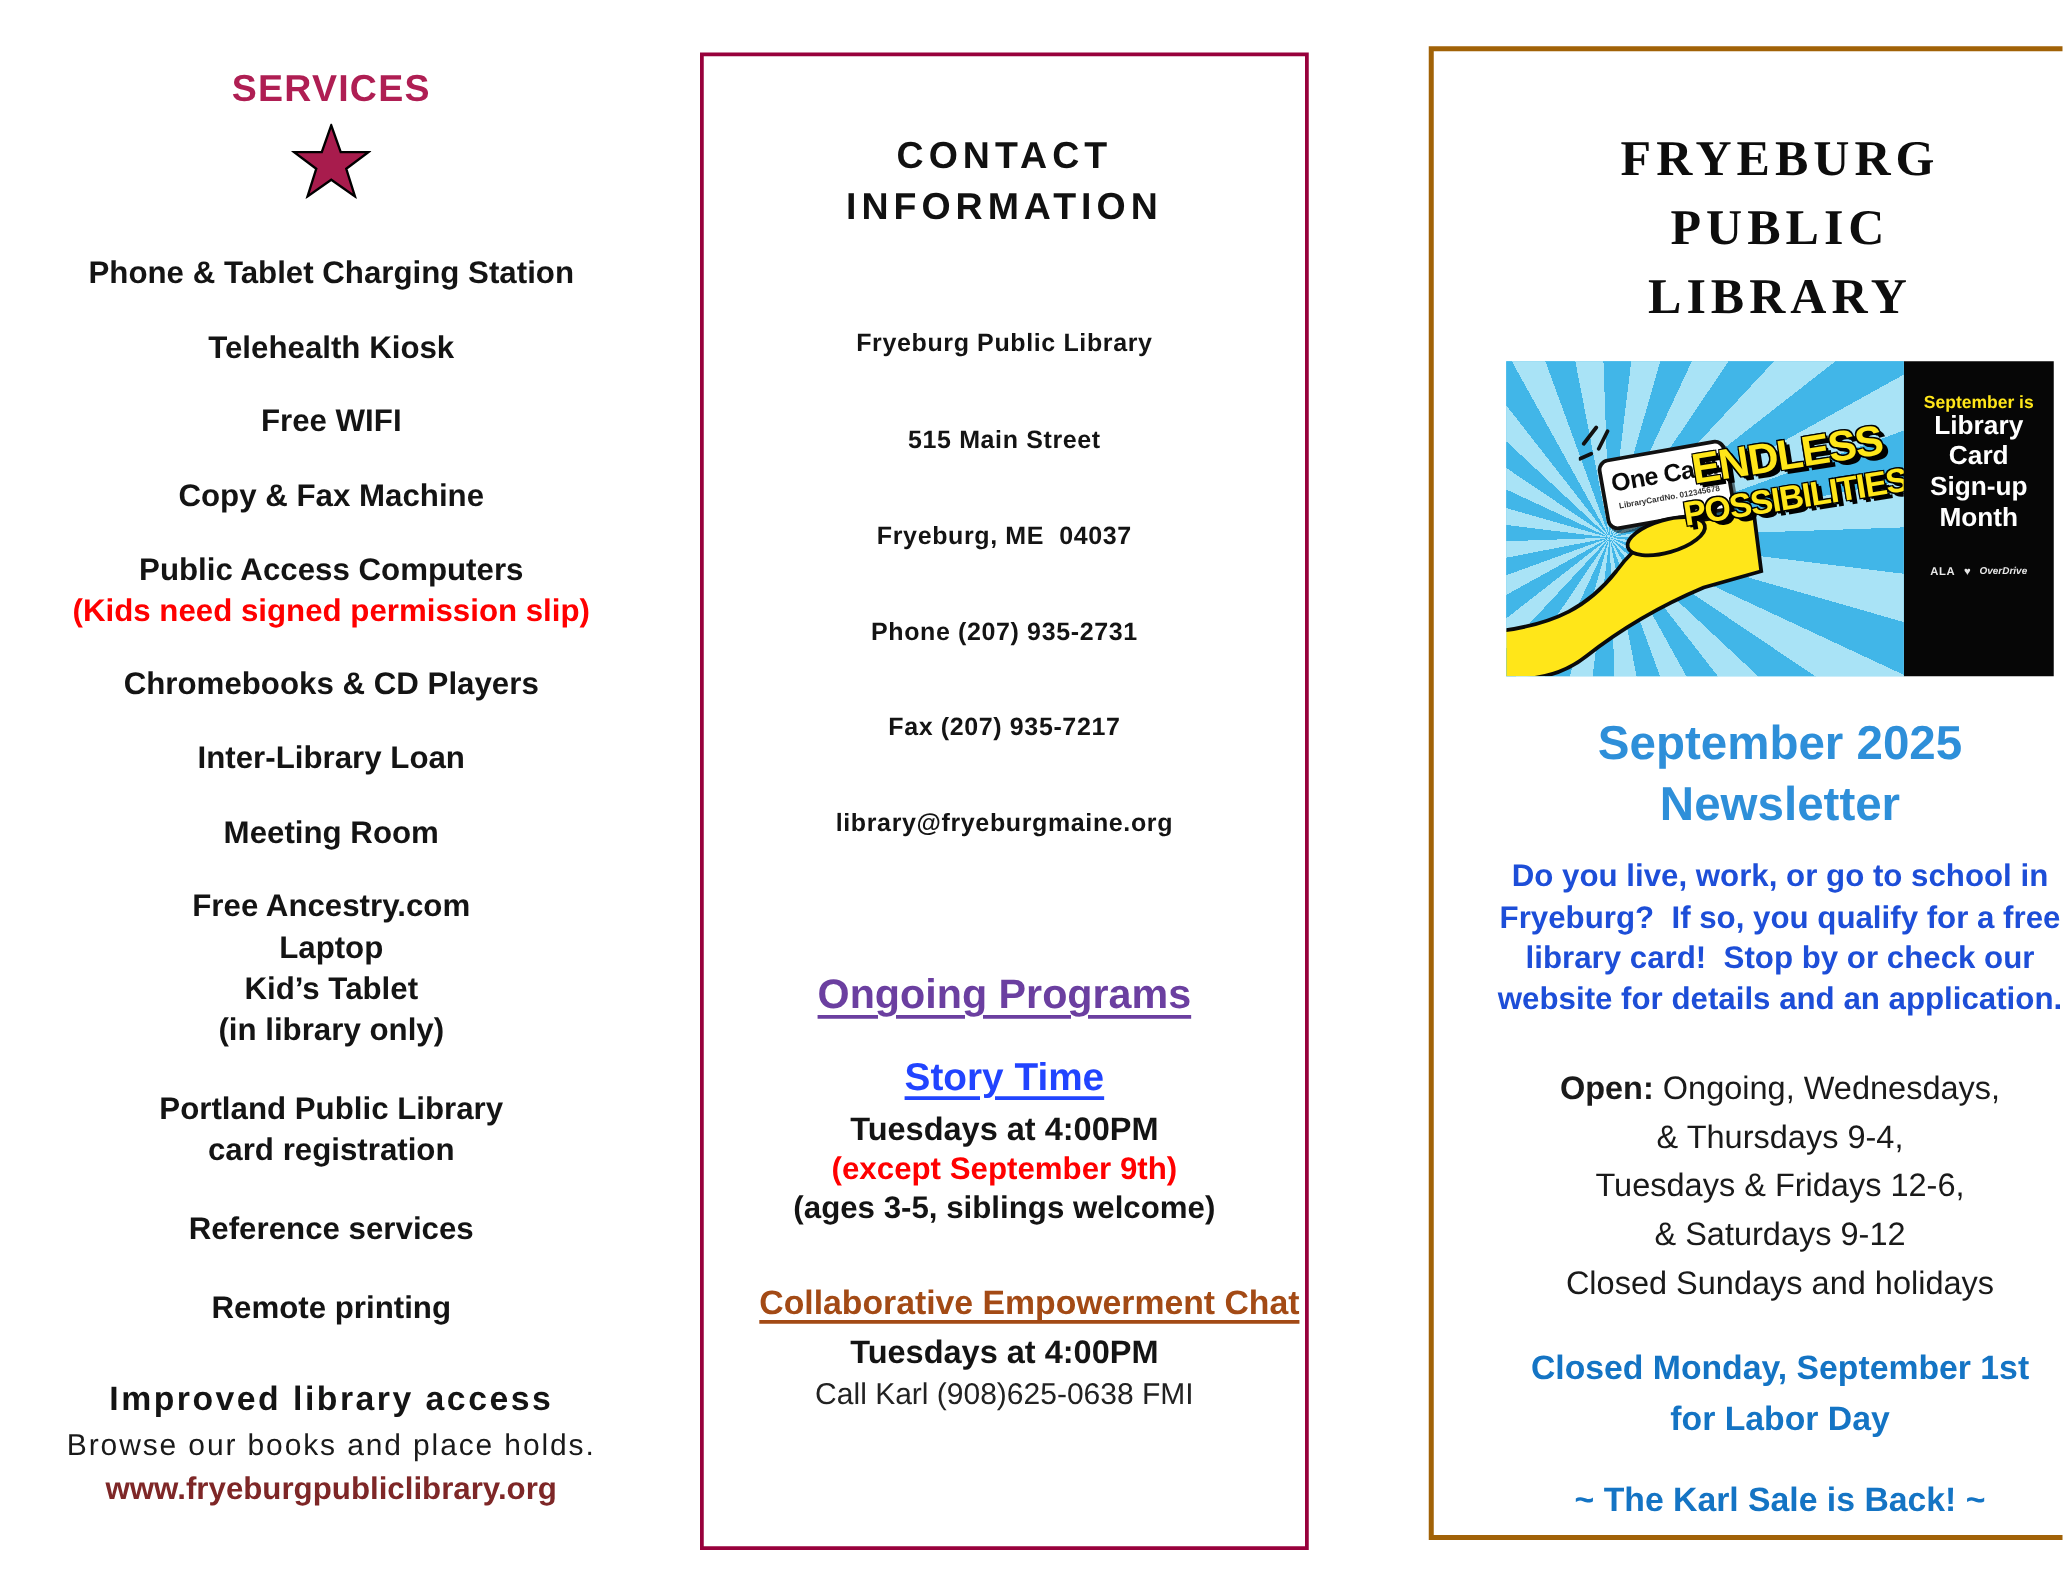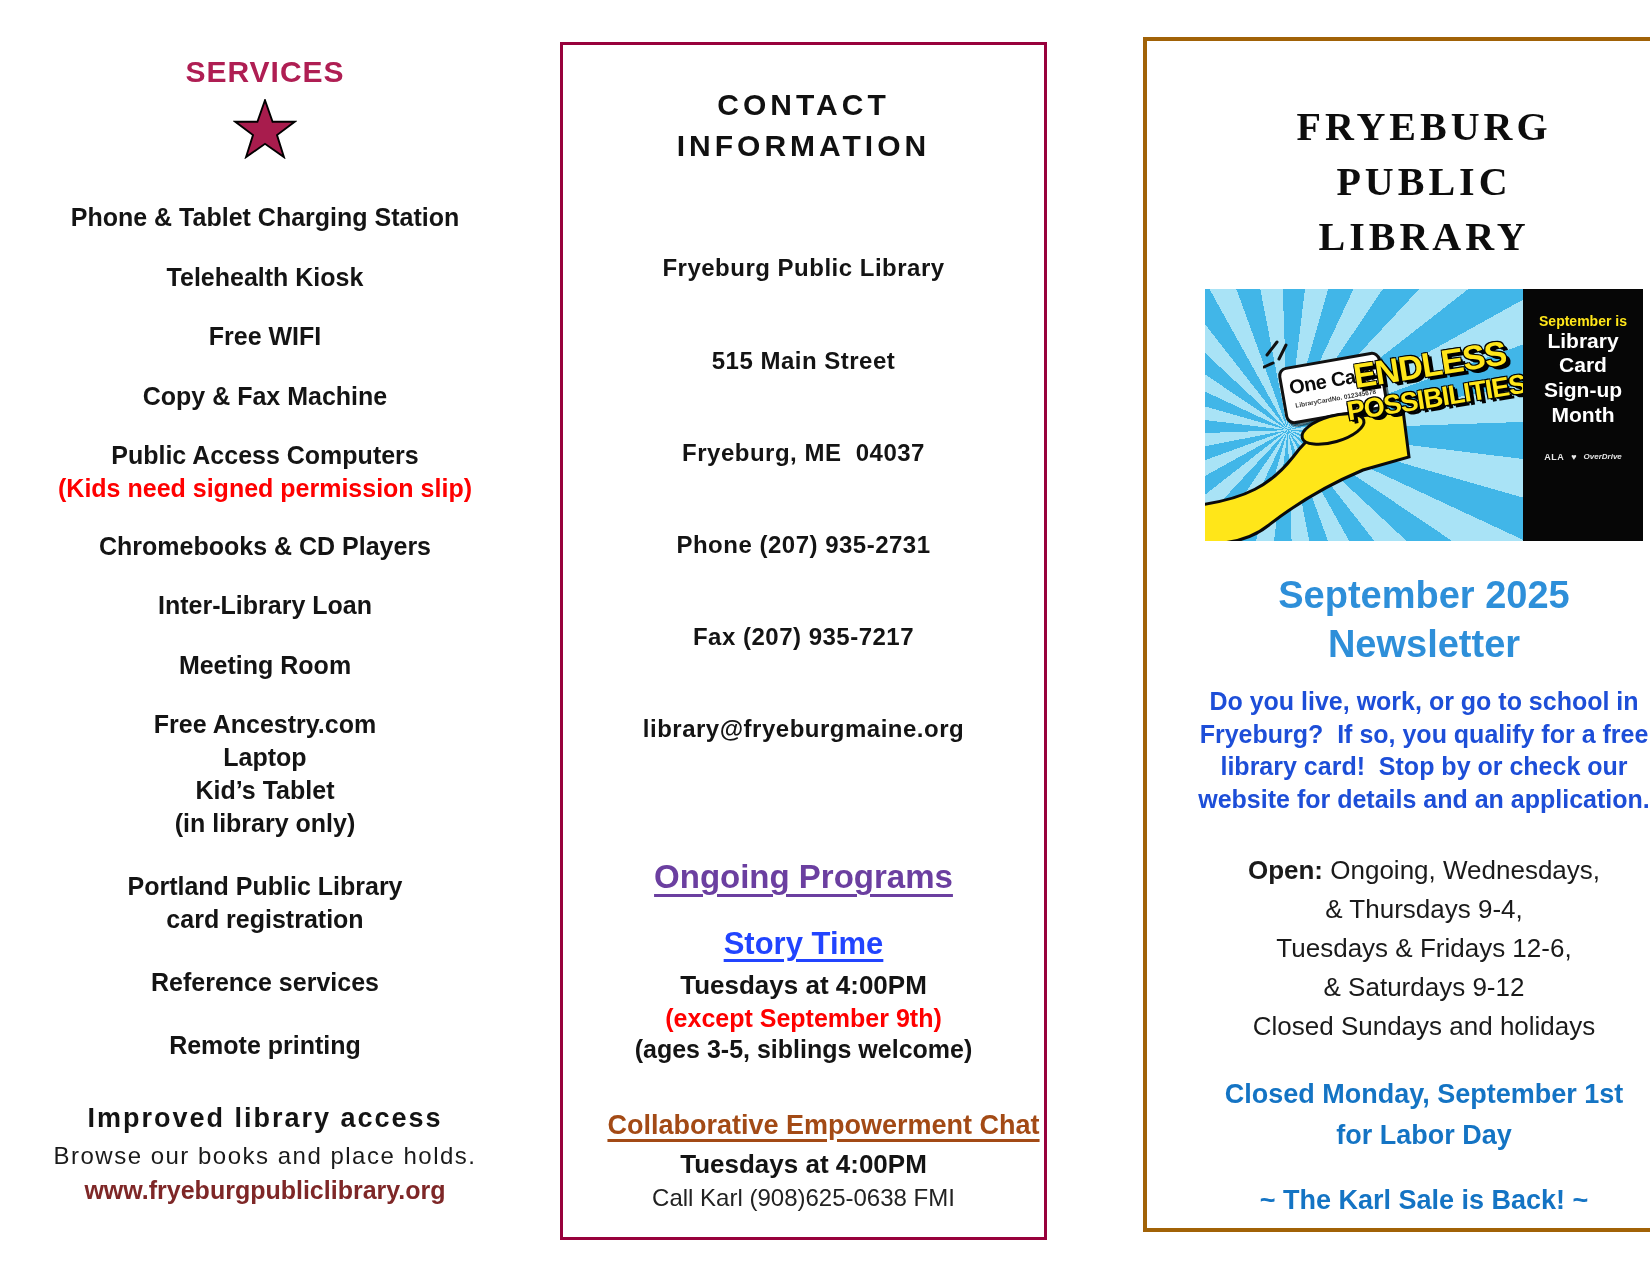--- a/index.html
+++ b/index.html
@@ -14,24 +14,24 @@
   .svc{font-size:25px;font-weight:700;margin-top:27px;line-height:1.3;}
   .svc-note{font-size:25px;font-weight:700;color:#FF0000;margin-top:2px;}
   .svc-group{margin-top:27px;font-size:25px;font-weight:700;line-height:1.32;}
   .access-block{margin-top:42px;}
   .access-title{font-size:27px;font-weight:700;letter-spacing:2px;}
   .access-sub{font-size:24px;font-weight:400;letter-spacing:1.5px;margin-top:8px;color:#1a1a1a;}
   .access-url{font-size:25px;font-weight:700;margin-top:6px;color:#7E2727;}
   
   .contact-panel{
     position:absolute;left:560px;top:42px;width:487px;height:1198px;
-    border:3px solid #98013C;box-sizing:border-box;text-align:center;padding-top:40px;
+    border:3px solid #98013C;box-sizing:border-box;text-align:center;padding-top:60px;
   }
   .contact-heading{font-size:30px;font-weight:700;letter-spacing:4px;line-height:1.35;color:#111;}
-  .address{margin-top:26px;font-size:24px;font-weight:700;letter-spacing:0.5px;line-height:1.28;white-space:pre-wrap;}
+  .address{margin-top:26px;font-size:20px;font-weight:700;letter-spacing:0.5px;line-height:1.28;white-space:pre-wrap;}
   .prog-heading{margin-top:52px;font-size:33px;font-weight:700;color:#6B3FA0;
     text-decoration:underline;text-decoration-thickness:2.5px;text-underline-offset:6px;}
   .prog{margin-top:0;}
   .prog-title{font-weight:700;text-decoration:underline;text-decoration-thickness:2.5px;text-underline-offset:5px;}
   .t-story{margin-top:30px;font-size:31px;color:#2144FF;}
   .t-emp{margin-top:46px;font-size:27px;color:#A34A15;margin-left:40px;}
   .when{font-size:26px;font-weight:700;margin-top:7px;line-height:1.25;}
   .exception{font-size:25px;font-weight:700;color:#FF0000;margin-top:2px;}
   .ages{font-size:25px;font-weight:700;margin-top:2px;}
   .contact-sub{font-size:24px;font-weight:400;margin-top:4px;color:#222;}

